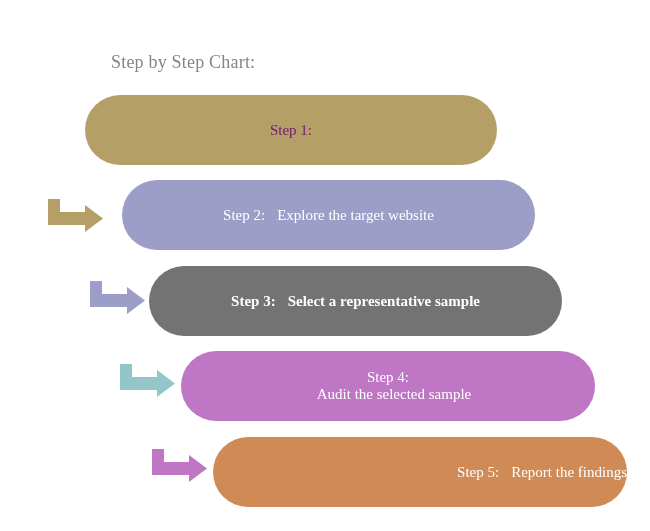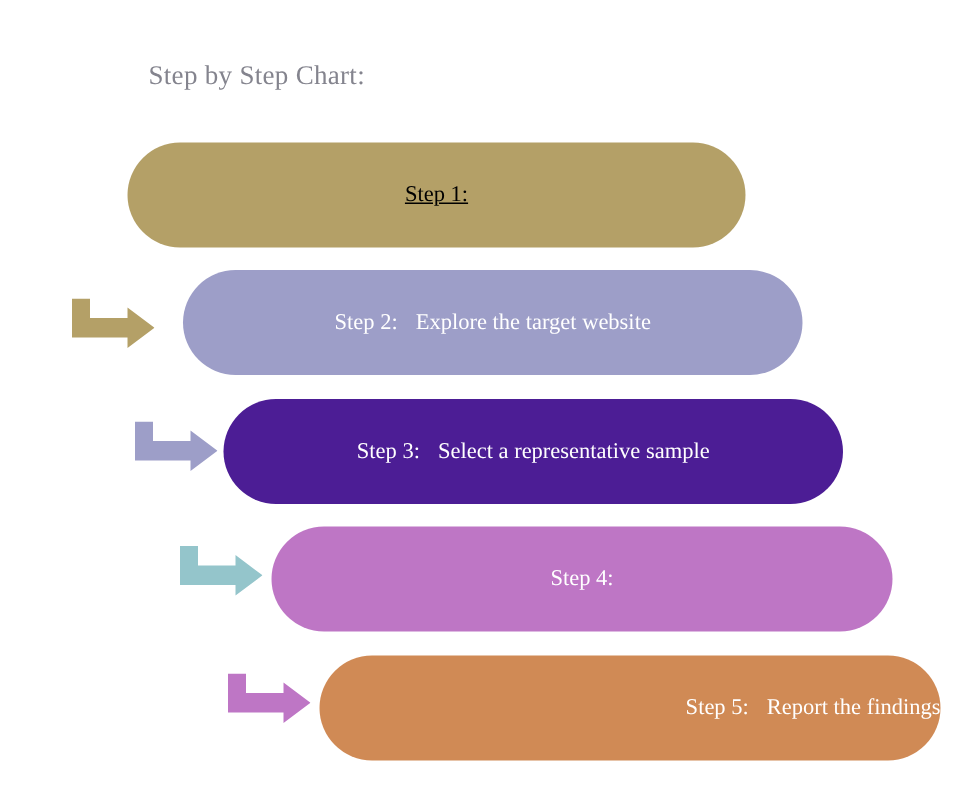--- a/index.html
+++ b/index.html
@@ -12,21 +12,21 @@
     width: 650px;
     height: 531px;
     background: #ffffff;
     overflow: hidden;
     font-family: "Liberation Serif", "DejaVu Serif", serif;
   }
   .title {
     position: absolute;
     left: 99px;
     top: 40px;
-    margin: 0;
+    margin: 12px;
     font-size: 18px;
     font-weight: 400;
     color: #84848e;
     letter-spacing: 0.2px;
   }
   .pill {
     position: absolute;
     height: 70px;
     border-radius: 35px;
     display: flex;
@@ -52,36 +52,37 @@
   .a2 { left: 120px; top: 364px; }
   .a3 { left: 152px; top: 449px; }
 </style>
 </head>
 <body>
 
 <div class="canvas">
 
   <h1 class="title" style="color: rgb(132, 132, 142);">Step by Step Chart:</h1>
 
-  <div class="pill p0" style="background: rgb(180, 160, 103); color: #000000; text-decoration: underline;">
+  <div class="pill p0" style="background: rgb(180, 160, 103); color: #701a75;">
     <span class="step-label">Step 1:</span>
   </div>
 
   <div class="pill p1" style="background: rgb(157, 158, 200); color: rgb(255, 255, 255);">
     <span class="step-label">Step 2:</span>
     <span class="step-text">Explore the target website</span>
   </div>
 
-  <div class="pill p2" style="background: #4c1d95; color: rgb(255, 255, 255);">
+  <div class="pill p2" style="background: #737373; color: rgb(255, 255, 255); font-weight: bold;">
     <span class="step-label">Step 3:</span>
     <span class="step-text">Select a representative sample</span>
   </div>
 
   <div class="pill p3" style="background: rgb(190, 118, 197); color: rgb(255, 255, 255); flex-direction: column;">
     <span class="step-label">Step 4:</span>
+    <span class="step-text">Audit the selected sample</span>
   </div>
 
   <div class="pill p4" style="background: rgb(208, 138, 85); color: rgb(255, 255, 255); justify-content: flex-end;">
     <span class="step-label">Step 5:</span>
     <span class="step-text">Report the findings</span>
   </div>
 
   <svg class="arrow a0" viewBox="0 0 55 34" xmlns="http://www.w3.org/2000/svg">
     <polygon points="0,0 12,0 12,13 37,13 37,6 55,19.5 37,33 37,26 0,26" fill="#b4a067"></polygon>
   </svg>

